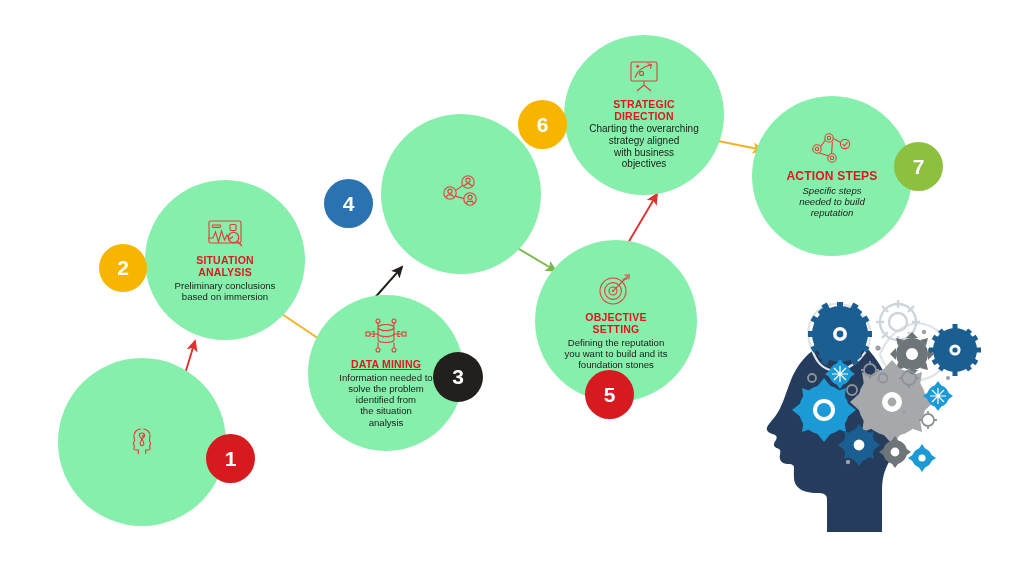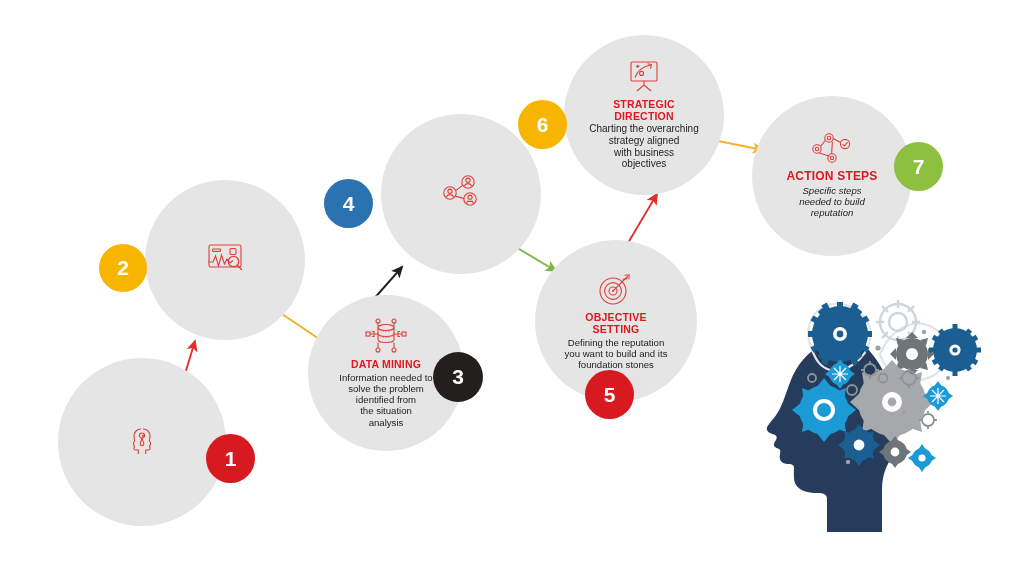--- a/index.html
+++ b/index.html
@@ -8,21 +8,21 @@
     font-family:"Liberation Sans", sans-serif;
     -webkit-font-smoothing:antialiased;
   }
   #stage{position:relative;width:1024px;height:576px;}
 
   svg.links{position:absolute;left:0;top:0;width:1024px;height:576px;pointer-events:none;}
 
   .node{
     position:absolute;
     border-radius:50%;
-    background:#e5e5e5;
+    background:#86efac;
     display:flex;flex-direction:column;align-items:center;justify-content:center;
     text-align:center;
     box-sizing:border-box;
   }
   .node .ico{
     display:block;
     line-height:0;
     margin-bottom:5px;
   }
   .node .ttl{
@@ -50,21 +50,21 @@
   
   #n1{left:58px;  top:358px; width:168px;height:168px;}
   #n1 .ttl{font-size:10px;}
   #n1 .desc{font-size:9.6px;}
 
   #n2{left:145px; top:180px; width:160px;height:160px;}
   #n2 .ttl{font-size:10.5px;}
   #n2 .desc{font-size:9.6px;}
 
   #n3{left:308px; top:295px; width:156px;height:156px;}
-  #n3 .ttl{font-size:10.5px;}
+  #n3 .ttl{font-size:10.5px;text-decoration:underline;}
   #n3 .desc{font-size:9.6px;}
 
   #n4{left:381px; top:114px; width:160px;height:160px;}
   #n4 .ttl{font-size:10.5px;}
   #n4 .desc{font-size:9.6px;}
 
   #n5{left:535px; top:240px; width:162px;height:162px;}
   #n5 .ttl{font-size:10.5px;text-align:center;}
   #n5 .desc{font-size:9.6px;}
 
@@ -139,20 +139,26 @@
     <span class="ico">
       <svg width="46" height="32" viewBox="0 0 46 32" fill="none" stroke="#e0403a" stroke-width="1.1">
         <rect x="7" y="3" width="32" height="22" rx="1.6"></rect>
         <rect x="10.5" y="7" width="8" height="2.4" rx=".6"></rect>
         <rect x="28" y="6.5" width="6" height="6" rx="1"></rect>
         <path d="M6 20 l5 0 2.5-6 3 10 3-11 3 9 2.5-5 3 4 3-2.5"></path>
         <circle cx="31.5" cy="19.5" r="5.2" stroke-width="1.3"></circle>
         <path d="M35.6 23.4 L39.5 27.5" stroke-width="1.4" stroke-linecap="round"></path>
       </svg>
     </span>
+    <div class="txt">
+      <div class="ttl">SITUATION
+ANALYSIS</div>
+      <div class="desc">Preliminary conclusions
+based on immersion</div>
+    </div>
   </div>
   <div class="badge" id="b2" style="background: rgb(247, 181, 0);">2</div>
 
   <div class="node" id="n3">
     <span class="ico">
       <svg width="44" height="36" viewBox="0 0 44 36" fill="none" stroke="#e0403a" stroke-width="1.1">
         <ellipse cx="22" cy="9.5" rx="8" ry="3"></ellipse>
         <path d="M14 9.5v12c0 1.7 3.6 3 8 3s8-1.3 8-3v-12"></path>
         <path d="M14 15.5c0 1.7 3.6 3 8 3s8-1.3 8-3"></path>
         <path d="M18.5 13h7M18.5 19h7" stroke-dasharray="1.4 1.3"></path>

